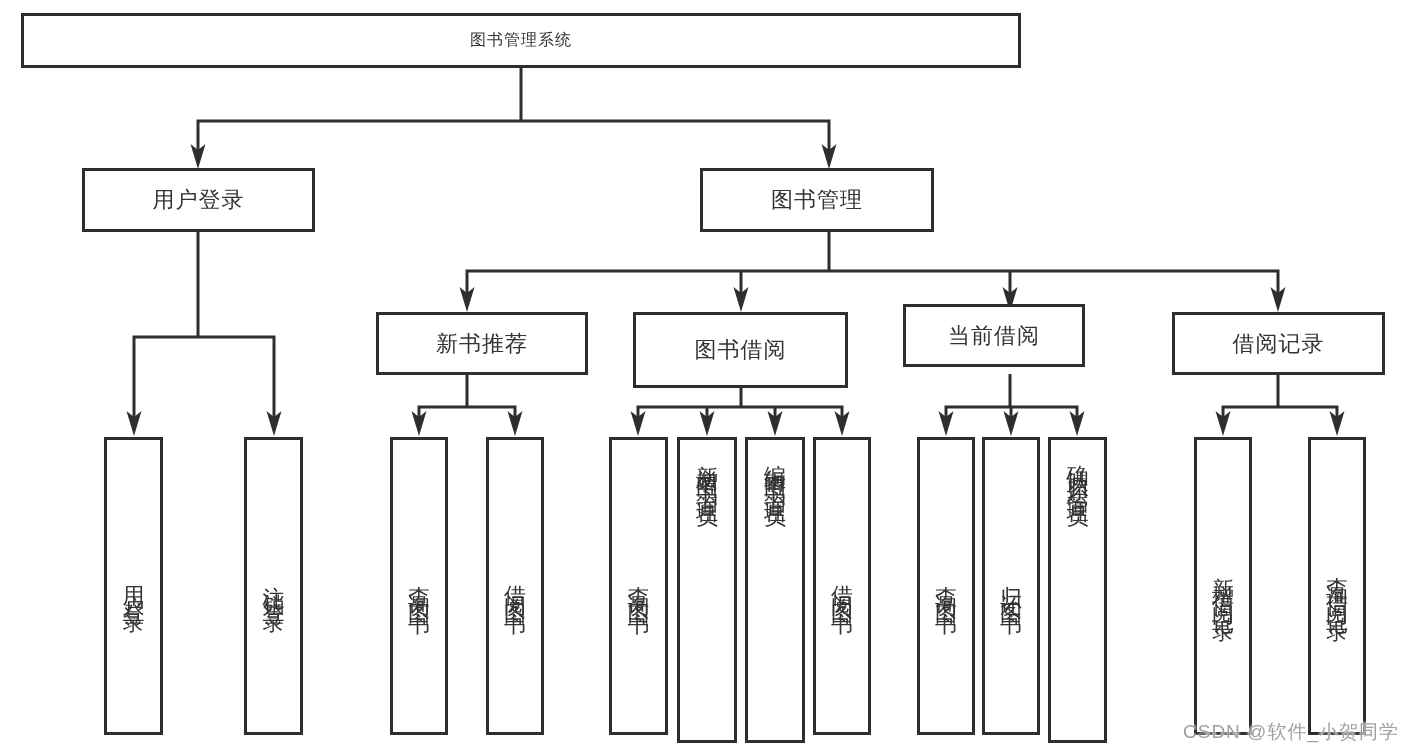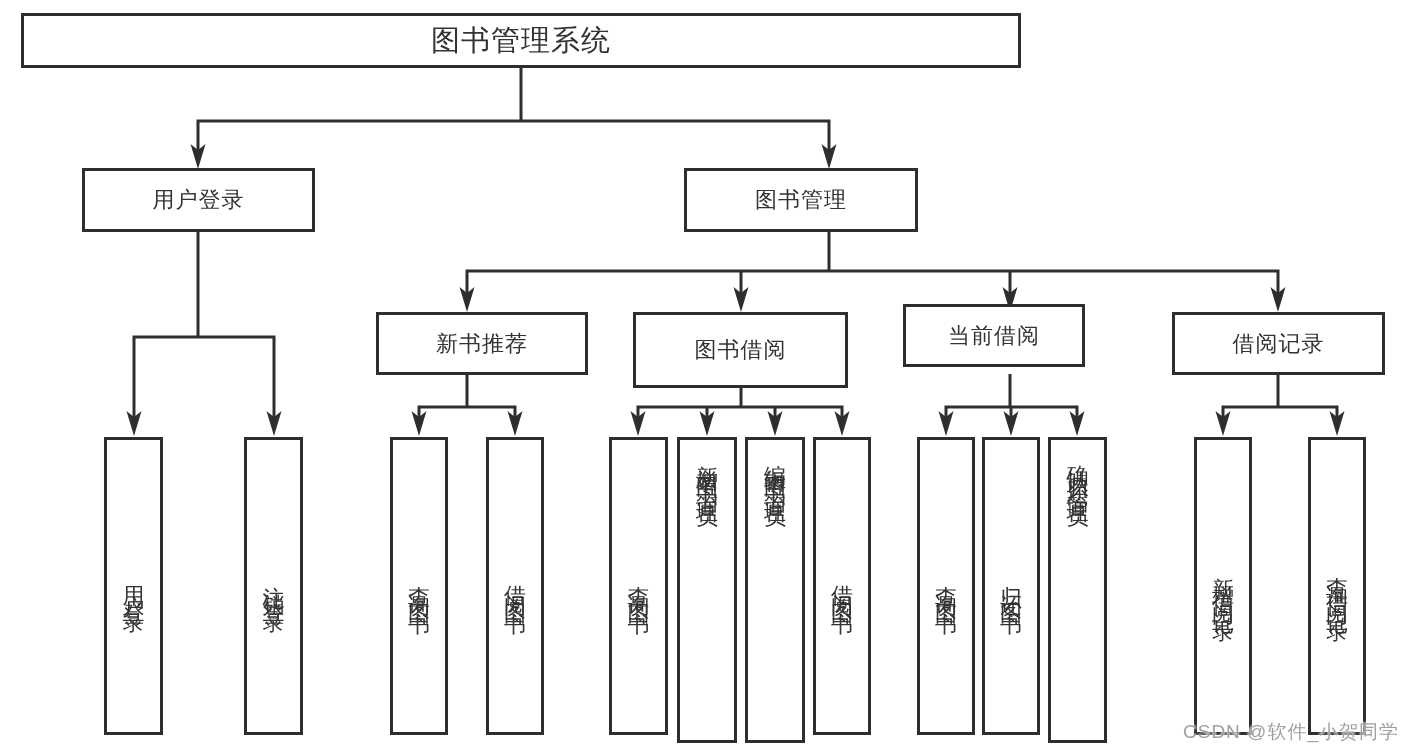--- a/index.html
+++ b/index.html
@@ -5,21 +5,21 @@
   html,body{margin:0;padding:0;background:#ffffff;}
   body{font-family:"Liberation Sans","DejaVu Sans",sans-serif;}
   #canvas{position:relative;width:1405px;height:747px;background:#ffffff;overflow:hidden;}
   #connectors{position:absolute;left:0;top:0;width:1405px;height:747px;z-index:1;}
   .box{
     position:absolute;z-index:2;background:#ffffff;
     border:3px solid #2e2e2e;box-sizing:border-box;
     display:flex;align-items:center;justify-content:center;
     color:#333333;
   }
-  .root-label{font-size:29px;letter-spacing:1px;}
+  .root-label{font-size:16px;letter-spacing:1px;}
   .h-label{font-size:22px;letter-spacing:1px;}
   .leaf .vtext{
     writing-mode:vertical-rl;text-orientation:mixed;
     font-size:22px;line-height:1.0;letter-spacing:9px;
     color:#333333;
   }
   .leaf.long{align-items:flex-start;}
   .leaf.long .vtext{letter-spacing:6px;padding-top:7px;}
   #watermark{
     position:absolute;z-index:3;left:1183px;top:719px;
@@ -85,21 +85,21 @@
       <polygon points="1003.5,411 1011,417 1018.5,411 1011,436"></polygon>
       <polygon points="1069.5,411 1077,417 1084.5,411 1077,436"></polygon>
       <polygon points="1215.5,411 1223,417 1230.5,411 1223,436"></polygon>
       <polygon points="1329.5,411 1337,417 1344.5,411 1337,436"></polygon>
     </g>
   </svg>
 
   <div class="box root-label" style="left:21px;top:13px;width:1000px;height:55px;">图书管理系统</div>
 
   <div class="box h-label" style="left:82px;top:168px;width:233px;height:64px;">用户登录</div>
-  <div class="box h-label" style="left:684px;top:168px;width:234px;height:64px;">图书管理</div>
+  <div class="box h-label" style="left:700px;top:168px;width:234px;height:64px;">图书管理</div>
 
   <div class="box h-label" style="left:376px;top:312px;width:212px;height:63px;">新书推荐</div>
   <div class="box h-label" style="left:633px;top:312px;width:215px;height:76px;">图书借阅</div>
   <div class="box h-label" style="left:903px;top:304px;width:182px;height:63px;font-family:Liberation Serif, serif;">当前借阅</div>
   <div class="box h-label" style="left:1172px;top:312px;width:213px;height:63px;">借阅记录</div>
 
   <div class="box leaf" style="left:104px;top:437px;width:59px;height:298px;">
     <span class="vtext">用户登录</span>
   </div>
   <div class="box leaf" style="left:244px;top:437px;width:59px;height:298px;">

